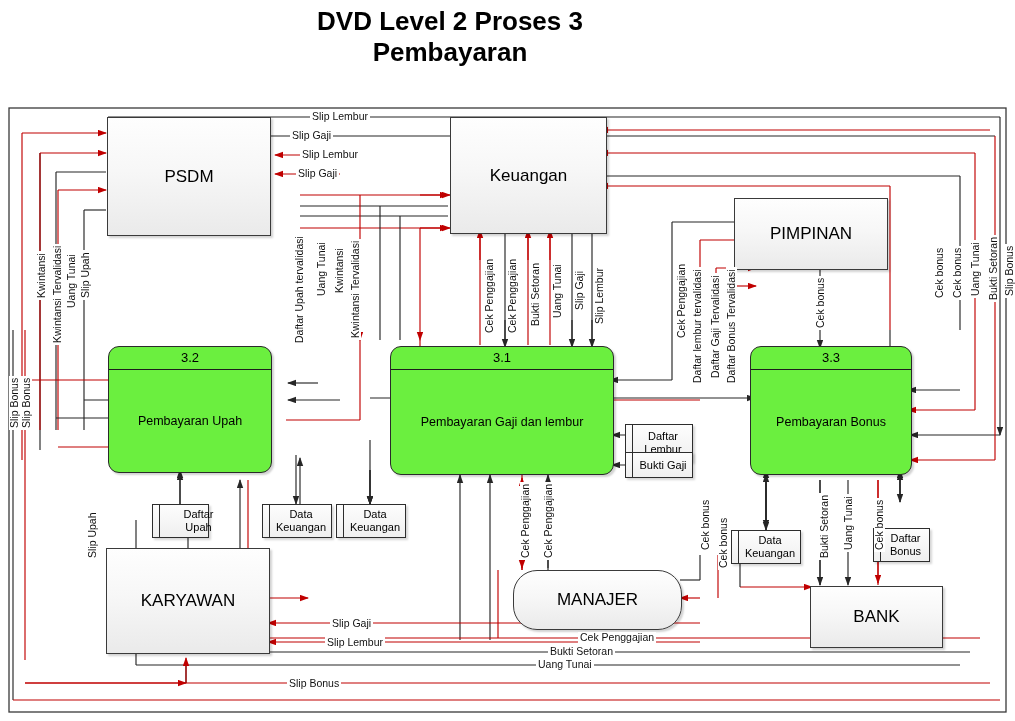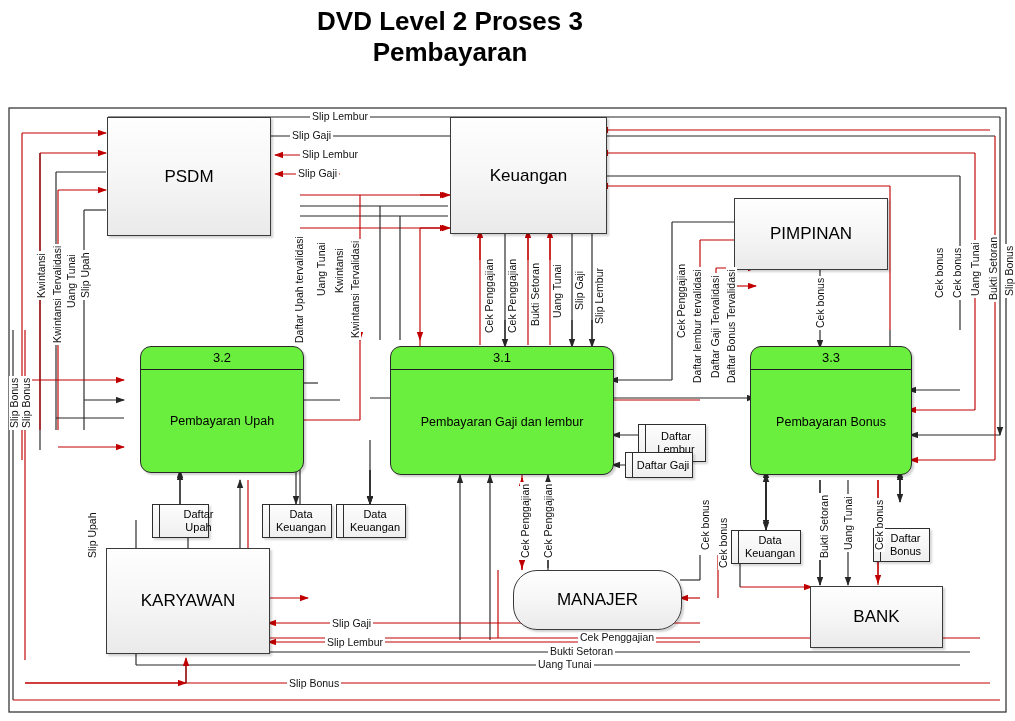--- a/index.html
+++ b/index.html
@@ -271,21 +271,21 @@
   </div>
 
   <div class="entity" style="left:513px;top:570px;width:167px;height:58px;border-radius:24px;">
     <span>MANAJER</span>
   </div>
 
   <div class="entity" style="left:810px;top:586px;width:131px;height:60px;">
     <span>BANK</span>
   </div>
 
-  <div class="process" style="left:140px;top:346px;width:162px;height:125px;">
+  <div class="process" style="left:108px;top:346px;width:162px;height:125px;">
     <div class="pnum">3.2</div>
     <div class="pname">Pembayaran Upah</div>
   </div>
 
   <div class="process" style="left:390px;top:346px;width:222px;height:127px;">
     <div class="pnum">3.1</div>
     <div class="pname">Pembayaran Gaji dan lembur</div>
   </div>
 
   <div class="process" style="left:750px;top:346px;width:160px;height:127px;">
@@ -298,26 +298,26 @@
   </div>
 
   <div class="store" style="left:262px;top:504px;width:70px;height:34px;">
     <span>Data Keuangan</span>
   </div>
 
   <div class="store" style="left:336px;top:504px;width:70px;height:34px;">
     <span>Data Keuangan</span>
   </div>
 
-  <div class="store" style="left:638px;top:424px;width:68px;height:38px;">
+  <div class="store" style="left:625px;top:424px;width:68px;height:38px;">
     <span>Daftar Lembur</span>
   </div>
 
   <div class="store" style="left:625px;top:452px;width:68px;height:26px;">
-    <span>Daftar Gaji</span>
+    <span>Bukti Gaji</span>
   </div>
 
   <div class="store" style="left:731px;top:530px;width:70px;height:34px;">
     <span>Data Keuangan</span>
   </div>
 
   <div class="store" style="left:873px;top:528px;width:57px;height:34px;">
     <span>Daftar Bonus</span>
   </div>
 

